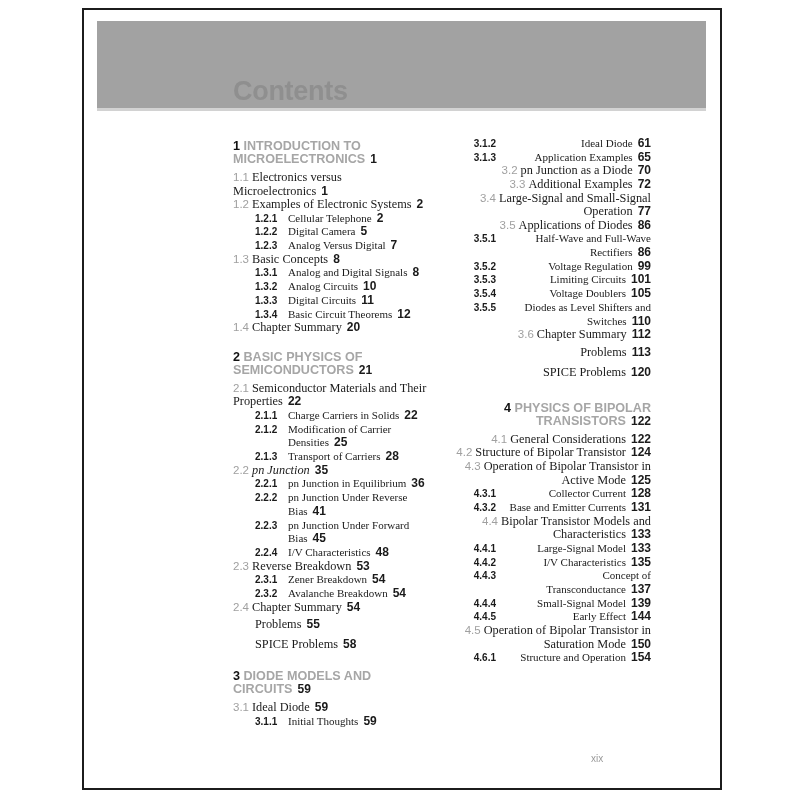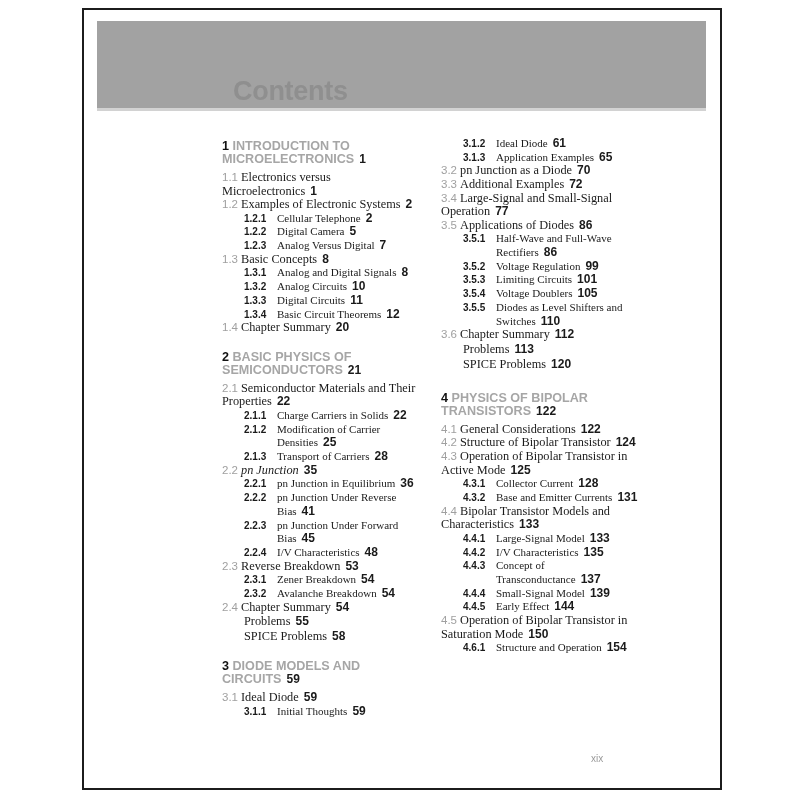--- a/index.html
+++ b/index.html
@@ -16,34 +16,34 @@
   .band-under {
     position: absolute; left: 97px; top: 108px; width: 609px; height: 3px;
     background: #d2d2d2;
   }
   .title {
     position: absolute; left: 233px; top: 76px;
     font-family: "Liberation Sans", sans-serif; font-weight: bold;
     font-size: 27px; color: #8f8f8f; letter-spacing: -0.3px; line-height: 30px;
   }
   .col { position: absolute; font-family: "Liberation Serif", serif; color: #1a1a1a; }
-  .col-left { left: 222px; top: 140px; width: 205px; }
-  .col-right { left: 441px; top: 137px; width: 210px; }
+  .col-left { left: 233px; top: 140px; width: 205px; }
+  .col-right { left: 441px; top: 137px; width: 210px; text-align: right; }
   .ch {
     font-family: "Liberation Sans", sans-serif; font-weight: bold;
     font-size: 12.6px; line-height: 13px; color: #a6a6a6; margin-bottom: 5px;
   }
   .ch .num { color: #111; }
   .pg { font-family: "Liberation Sans", sans-serif; font-weight: bold; font-size: 12px; color: #1a1a1a; margin-left: 5px; }
   .sec { font-size: 12.3px; line-height: 13.6px; }
   .sec .snum { font-family: "Liberation Sans", sans-serif; color: #a0a0a0; font-size: 11.5px; margin-right: 3px; }
   .sub { font-size: 11px; line-height: 13.7px; padding-left: 22px; display: flex; }
   .sub .subnum { font-family: "Liberation Sans", sans-serif; font-weight: bold; font-size: 10px; width: 33px; flex: none; color: #1a1a1a; }
   .sub .subtxt { flex: 1; }
-  .plain { font-size: 12.3px; line-height: 15px; padding-left: 22px; }
+  .plain { font-size: 12.3px; line-height: 20px; padding-left: 22px; }
   .gap { height: 16px; }
   i { font-style: italic; }
   .folio {
     position: absolute; left: 591px; top: 741px;
     font-family: "Liberation Sans", sans-serif; font-weight: normal; font-size: 10px; color: #9a9a9a; margin-top: 12px;
   }
 </style>
 </head>
 <body>
 

